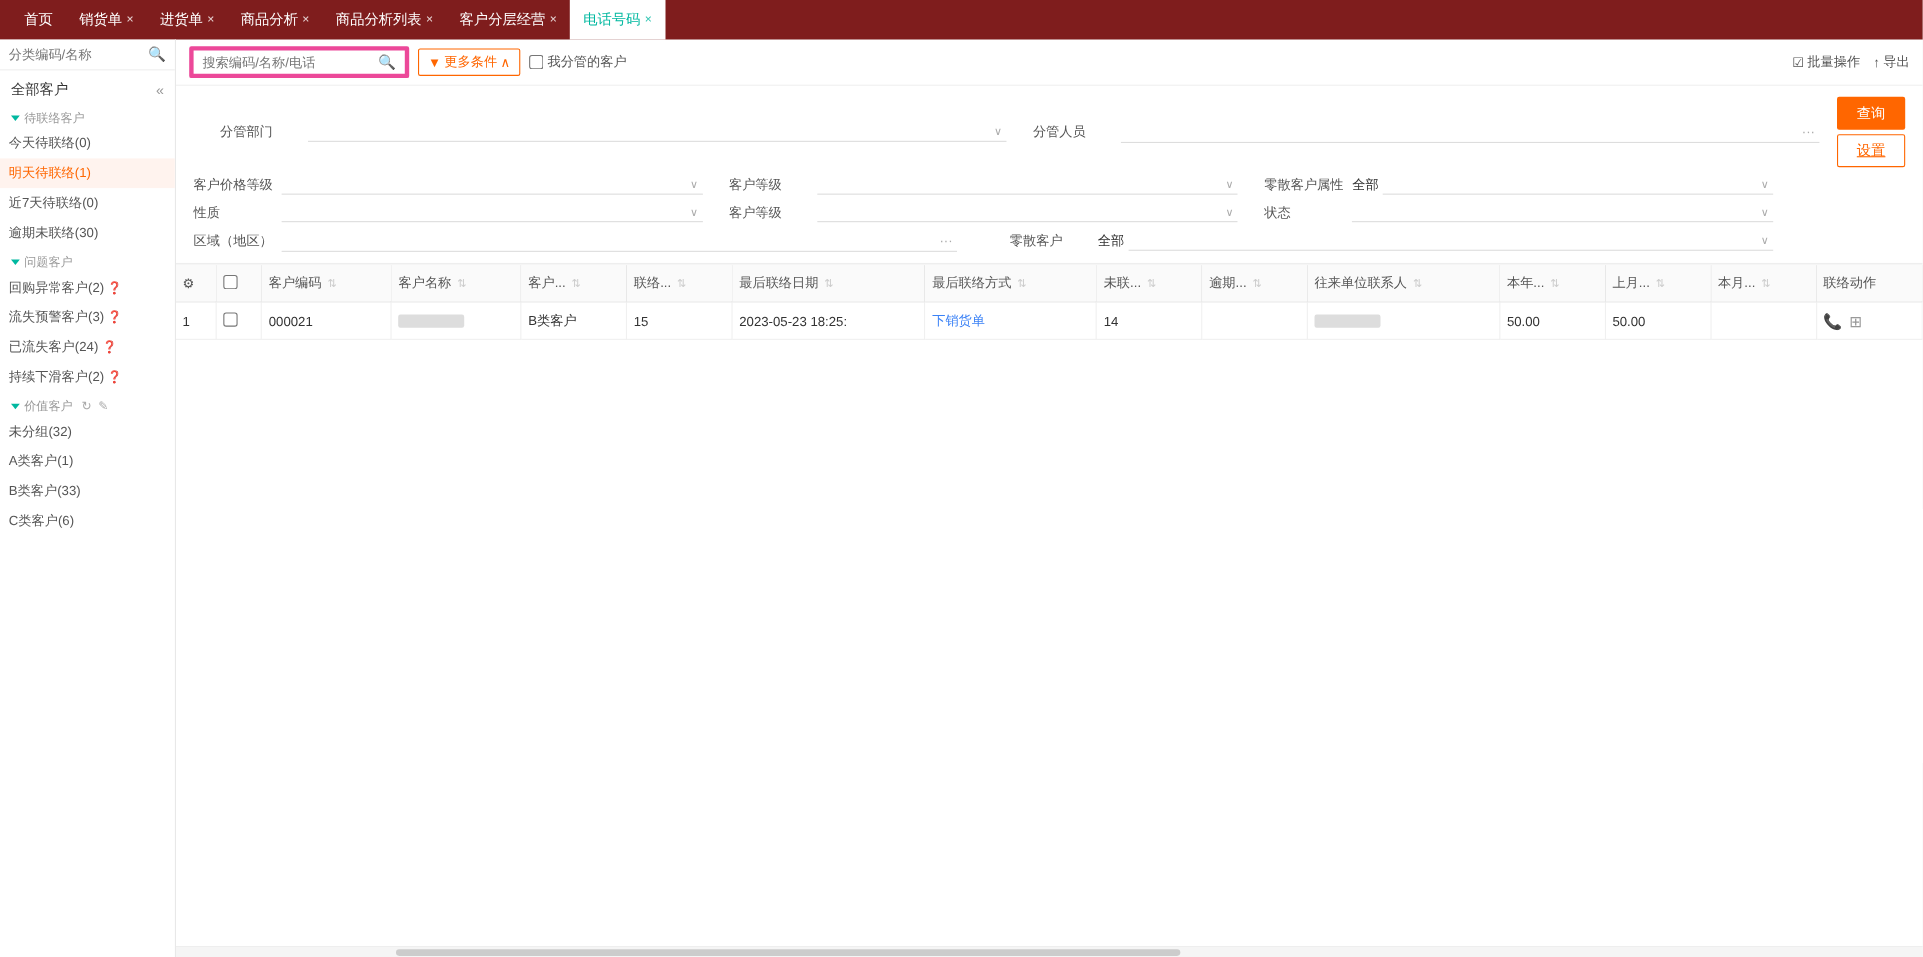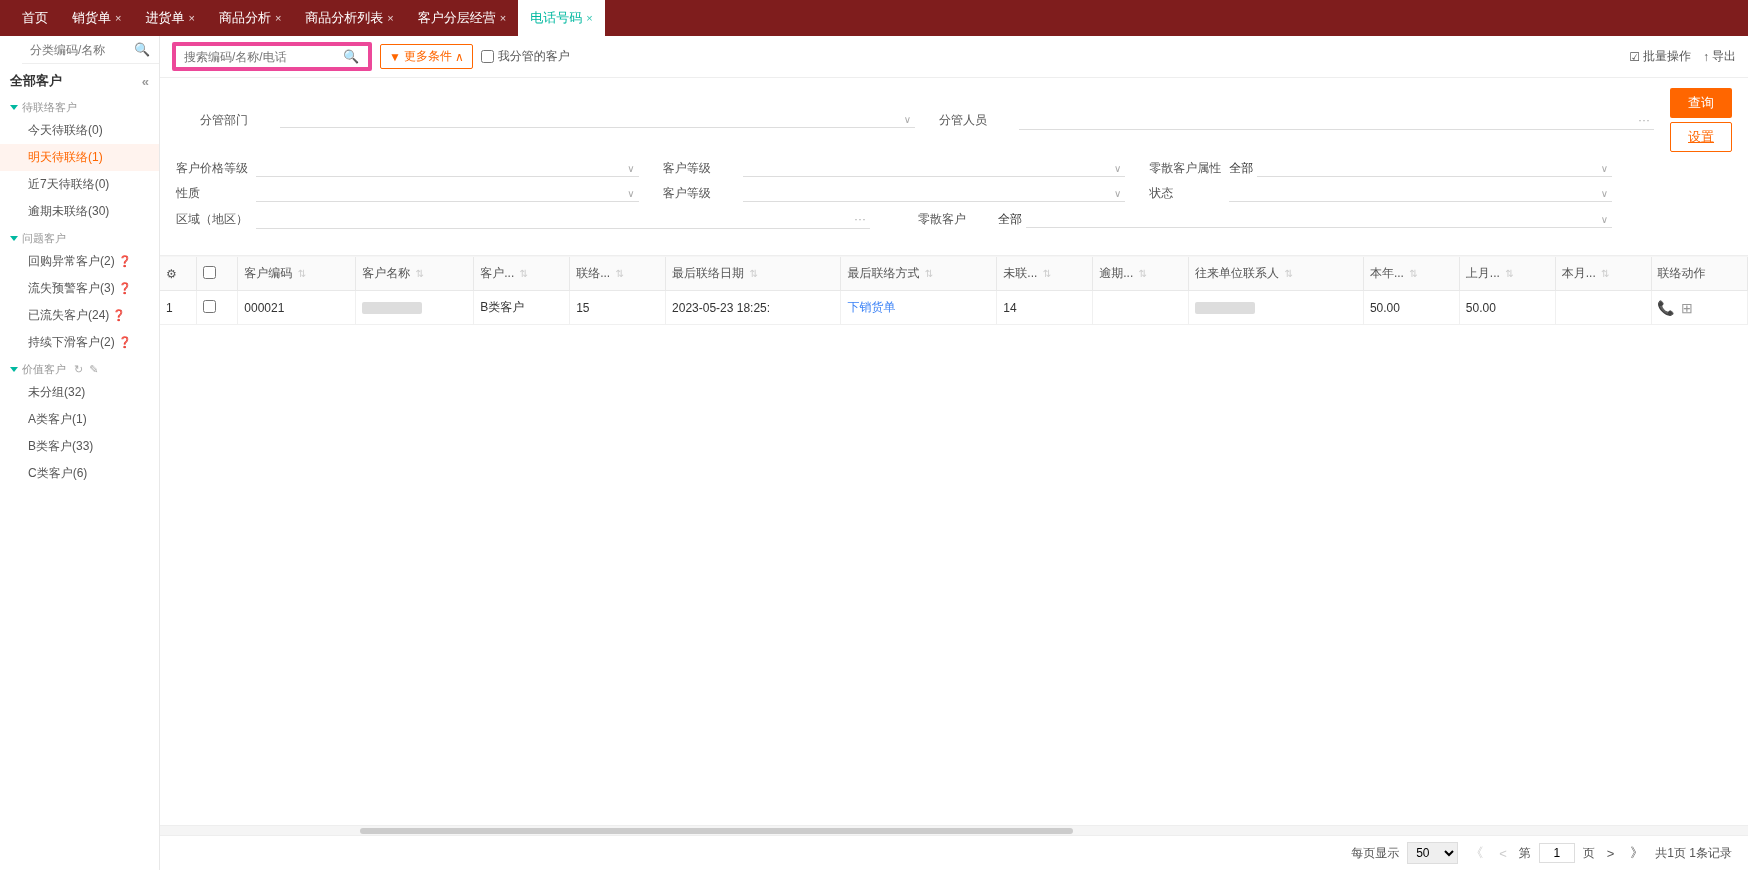--- a/index.html
+++ b/index.html
@@ -46,39 +46,38 @@
       background: #fff;
       border-right: 1px solid #e8e8e8;
       overflow-y: auto;
       flex-shrink: 0;
     }
     .sidebar-search {
       display: flex;
       align-items: flex-end;
       padding: 6px 8px;
       border-bottom: 1px solid #eee;
-      margin-left: 22px;
     }
     .sidebar-search input {
       border: none;
       outline: none;
       font-size: 12px;
       width: 100%;
       color: #999;
     }
     .sidebar-search .search-icon {
       color: #999;
       font-size: 13px;
     }
     .sidebar-group-title {
       display: flex;
       align-items: center;
       justify-content: space-between;
       padding: 8px 10px 4px;
-      font-weight: bold;
+      font-weight: normal;
       font-size: 13px;
       color: #333;
     }
     .sidebar-group-title .collapse-icon {
       cursor: pointer;
       color: #999;
     }
     .sidebar-section-title {
       padding: 6px 10px 2px;
       color: #999;
@@ -88,21 +87,21 @@
       gap: 4px;
     }
     .sidebar-section-title .tri {
       display: inline-block;
       width: 0; height: 0;
       border-left: 4px solid transparent;
       border-right: 4px solid transparent;
       border-top: 5px solid #00b8a0;
     }
     .sidebar-item {
-      padding: 5px 10px 5px 28px;
+      padding: 5px 10px 5px 8px;
       cursor: pointer;
       color: #555;
       font-size: 12px;
     }
     .sidebar-item.active {
       background: #fff3ee;
       color: #ff6600;
     }
     .sidebar-item .help-icon {
       color: #ccc;
@@ -165,21 +164,21 @@
       background: #fff;
       border-bottom: 1px solid #eee;
       padding: 10px 16px;
     }
     .filter-row {
       display: flex;
       align-items: center;
       margin-bottom: 8px;
       gap: 0;
     }
-    .filter-row:last-child { margin-bottom: 16px; }
+    .filter-row:last-child { margin-bottom: 0; }
     .filter-cell {
       display: flex;
       align-items: center;
       flex: 1;
     }
     .filter-label {
       color: #555;
       font-size: 12px;
       white-space: nowrap;
       min-width: 80px;
@@ -595,31 +594,15 @@
             </td>
           </tr>
         </tbody>
       </table>
     </div>
 
     <div class="scroll-bar-container">
       <div class="scroll-bar-inner"></div>
     </div>
 
-    <div class="footer">
-      <span>每页显示</span>
-      <select class="footer-select">
-        <option>50</option>
-        <option>100</option>
-        <option>200</option>
-      </select>
-      <button class="page-btn" disabled="">《</button>
-      <button class="page-btn" disabled="">&lt;</button>
-      <span>第</span>
-      <input class="page-input" type="text" value="1" style="">
-      <span>页</span>
-      <button class="page-btn">&gt;</button>
-      <button class="page-btn">》</button>
-      <span>共1页 1条记录</span>
-    </div>
 
   </div>
 </div>
 
 </body></html>

